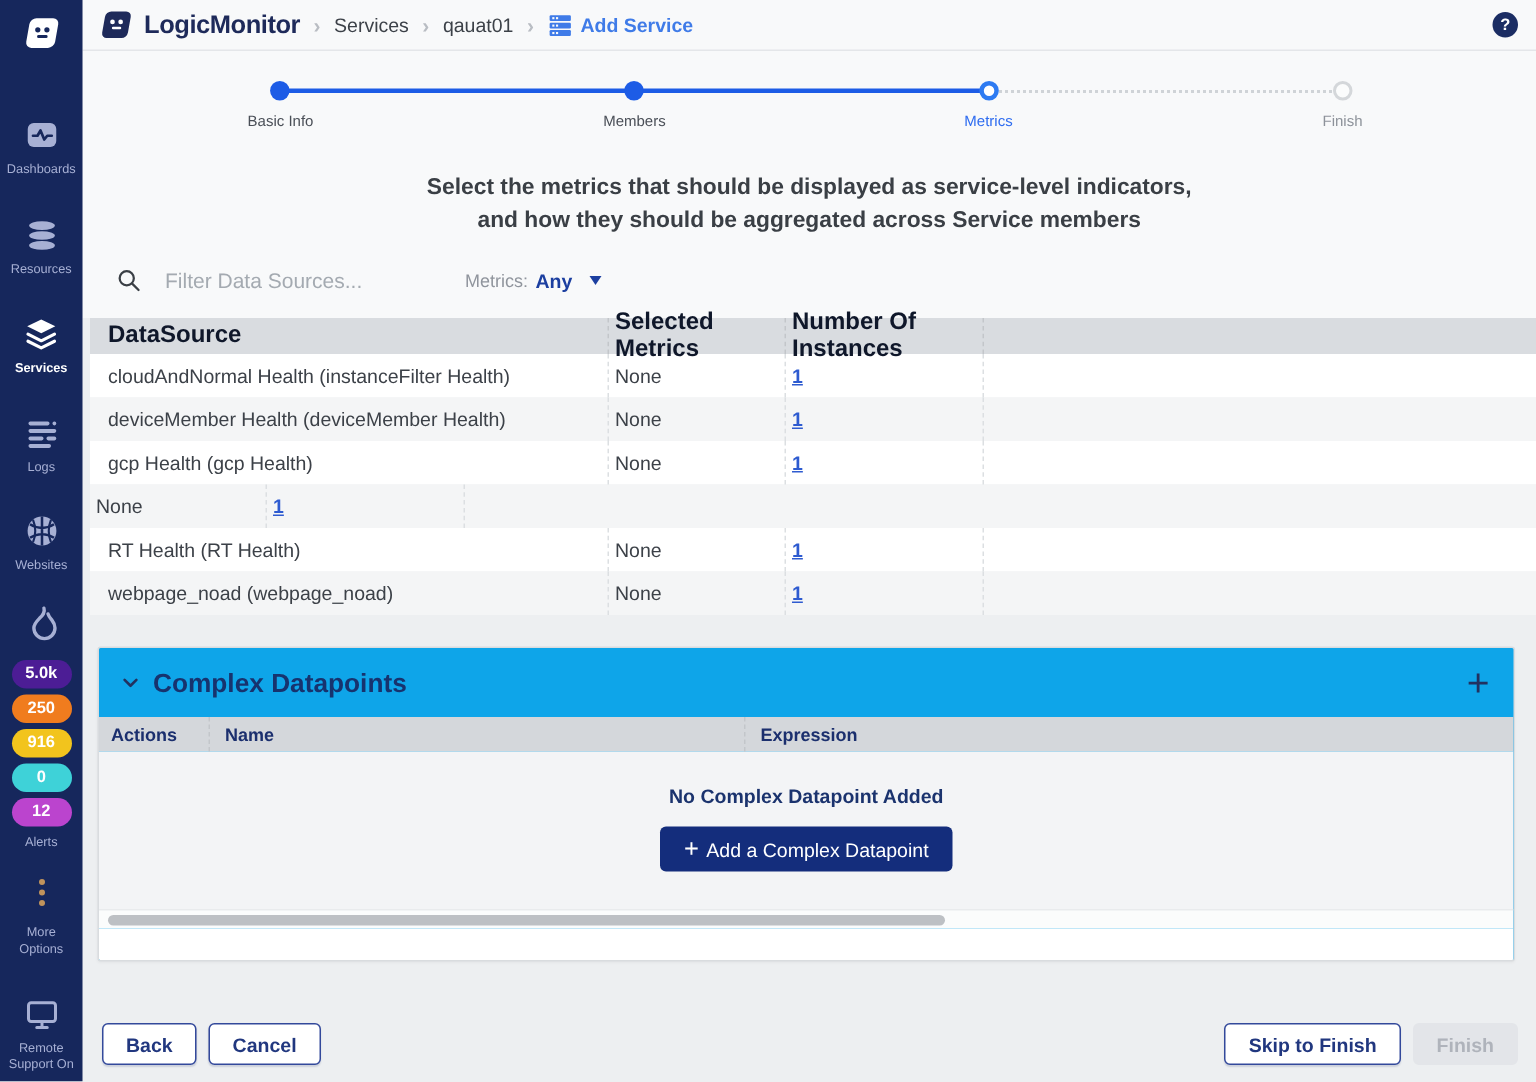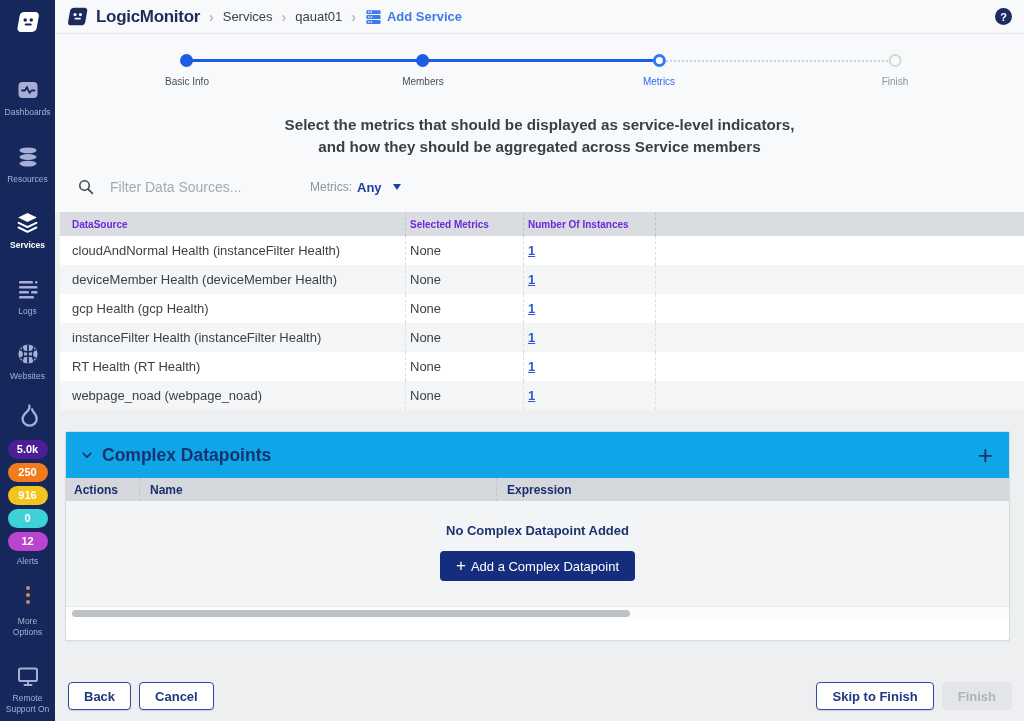--- a/index.html
+++ b/index.html
@@ -49,21 +49,21 @@
   .search-input::placeholder { color:#a4aab1; }
   .metrics-dd { display:flex; align-items:center; margin-left:40px; cursor:pointer; }
   .metrics-dd-label { font-size:12px; color:#90959d; }
   .metrics-dd-value { font-size:13px; font-weight:bold; color:#1c3fa0; margin-left:5px; }
   .caret { width:0; height:0; border-left:4.5px solid transparent; border-right:4.5px solid transparent; border-top:6px solid #1c3fa0; margin-left:11px; }
 
   
   .ds-table { margin-left:5px; }
   .trow { display:flex; align-items:center; height:29px; font-size:13px; color:#3c4148; background:#fff; }
   .trow.alt { background:#f4f5f6; }
-  .thead { height:24px; background:#d9dce0; font-size:10px; font-weight:bold; color:#6d28d9; display:flex; align-items:flex-start; }
+  .thead { height:24px; background:#d9dce0; font-size:16px; font-weight:bold; color:#0f172a; display:flex; align-items:flex-start; }
   .c1 { width:346px; padding-left:12px; align-self:stretch; display:flex; align-items:center; }
   .c2 { width:118px; padding-left:4px; align-self:stretch; display:flex; align-items:center; }
   .c3 { width:132px; padding-left:4px; align-self:stretch; display:flex; align-items:center; }
   .c4 { flex:1; align-self:stretch; }
   .thead .c1, .thead .c2, .thead .c3 { border-right:1px dashed #c3c6ca; }
   .trow .c1, .trow .c2, .trow .c3 { border-right:1px dashed #dcdfe2; }
   .inst-link { color:#2e5bd0; text-decoration:underline; cursor:pointer; font-weight:600; }
   .tfoot { height:22px; background:#d9dce0; display:flex; align-items:center; font-size:12px; font-weight:bold; color:#28335e; padding:0 10px 0 12px; }
   .tfoot-right { margin-left:auto; display:flex; align-items:center; }
   .perpage { color:#2d55c8; }
@@ -320,21 +320,20 @@
     </div>
     <div class="trow">
       <span class="c1">gcp Health (gcp Health)</span>
       <span class="c2">None</span>
       <span class="c3">
           <a class="inst-link">1</a>
         </span>
       <span class="c4"></span>
     </div>
     <div class="trow alt">
-      <span class="c1">instanceFilter Health (instanceFilter Health)</span>
       <span class="c2">None</span>
       <span class="c3">
           <a class="inst-link">1</a>
         </span>
       <span class="c4"></span>
     </div>
     <div class="trow">
       <span class="c1">RT Health (RT Health)</span>
       <span class="c2">None</span>
       <span class="c3">

